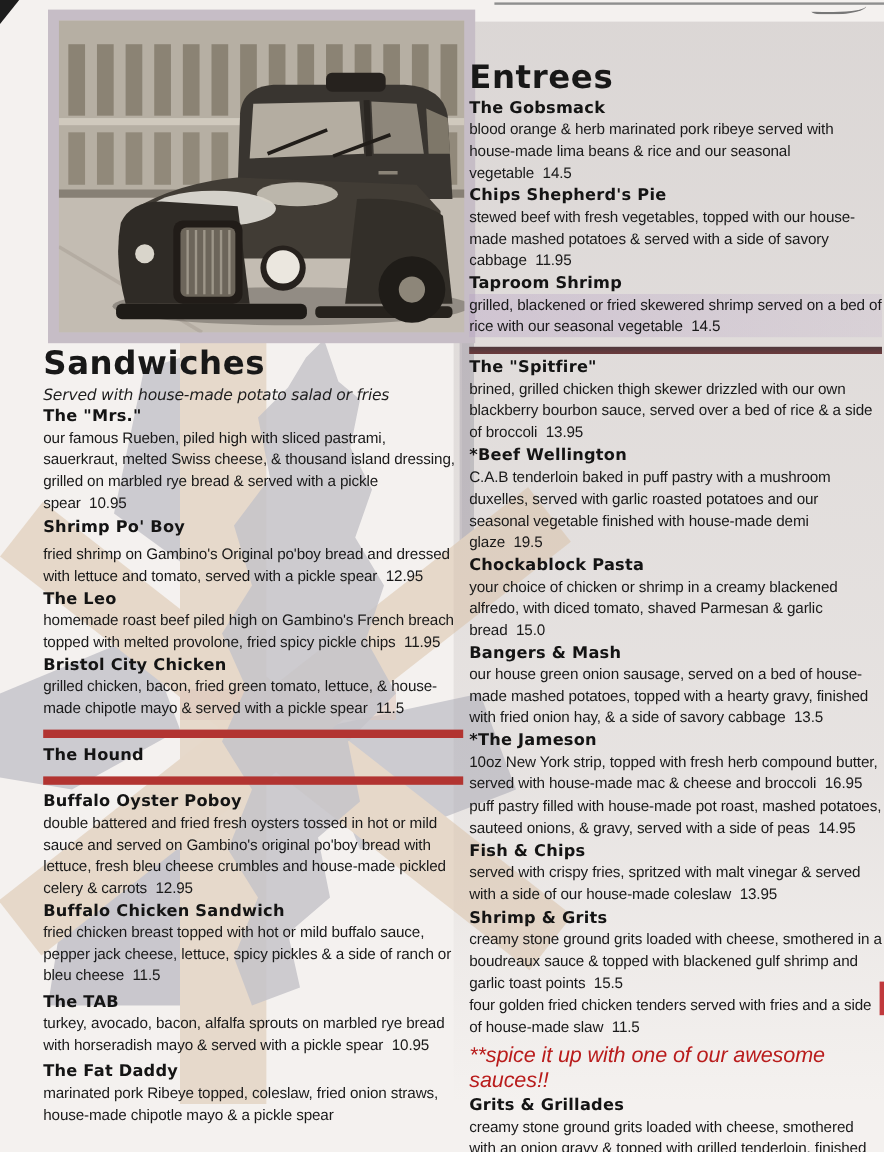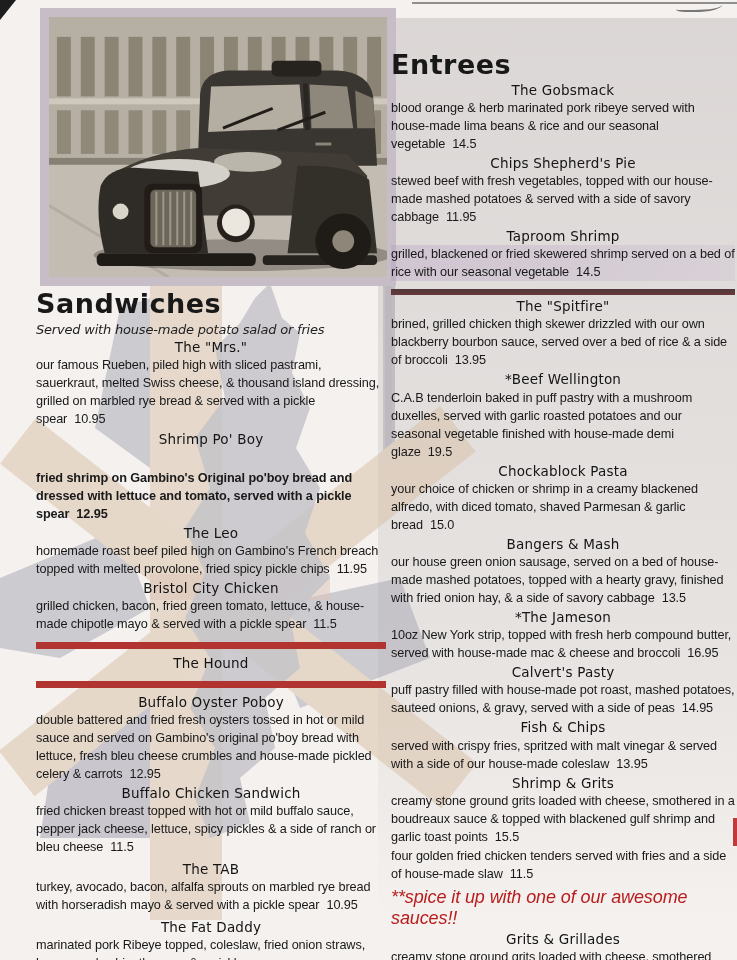--- a/index.html
+++ b/index.html
@@ -41,22 +41,22 @@
   .menu-heading{
     font-family:"DejaVu Sans",sans-serif;font-weight:bold;
     font-size:27px;line-height:1.1;letter-spacing:.5px;color:#181818;margin:0 0 3px 0;
   }
   .section-sub{
     font-family:"DejaVu Sans",sans-serif;font-style:italic;
     font-size:13px;margin:0 0 3px 0;color:#1e1e1e;letter-spacing:-.2px;
   }
   .item{margin:0;}
   .item-name{
-    font-family:"DejaVu Sans",sans-serif;font-weight:normal;
-    font-size:13.5px;line-height:1.12;letter-spacing:.2px;margin-top:3px;color:#141414;text-align:center;
+    font-family:"DejaVu Sans",sans-serif;font-weight:bold;
+    font-size:13.5px;line-height:1.12;letter-spacing:.2px;margin-top:3px;color:#141414;
   }
   .item-desc{margin:1px 0 0 0;font-size:12.7px;line-height:1.42;letter-spacing:-.1px;color:#191919;}
   .price{margin-left:7px;white-space:nowrap;text-align:center;}
   .smear{background:linear-gradient(90deg,rgba(182,160,196,.38),rgba(182,160,196,.18));}
 
   .divider-red{height:7px;background:#b23431;margin:9px 0 7px 0;}
   .divider-maroon{height:6px;background:linear-gradient(180deg,#4e393c,#6b3a3c);margin:8px 0 4px 0;}
 
   .note-red{
     font-size:18px;font-weight:normal;font-style:italic;color:#b91c1c;
@@ -188,21 +188,21 @@
 <div class="col col-left">
   <h2 class="menu-heading">Sandwiches</h2>
   <p class="section-sub">Served with house-made potato salad or fries</p>
 
   <div class="item">
     <div class="item-name">The "Mrs."</div>
     <p class="item-desc"><span>our famous Rueben, piled high with sliced pastrami, sauerkraut, melted Swiss cheese, &amp; thousand island dressing, grilled on marbled rye bread &amp; served with a pickle spear</span><span class="price">10.95</span></p>
   </div>
   <div class="item" style="margin-top:4px;">
     <div class="item-name">Shrimp Po' Boy</div>
-    <p class="item-desc" style="margin-top:22px;font-weight:bold;"><span>fried shrimp on Gambino's Original po'boy bread and dressed with lettuce and tomato, served with a pickle spear</span><span class="price">12.95</span></p>
+    <p class="item-desc" style="margin-top:6px;"><span>fried shrimp on Gambino's Original po'boy bread and dressed with lettuce and tomato, served with a pickle spear</span><span class="price">12.95</span></p>
   </div>
   <div class="item" style="margin-top:3px;">
     <div class="item-name">The Leo</div>
     <p class="item-desc"><span>homemade roast beef piled high on Gambino's French breach topped with melted provolone, fried spicy pickle chips</span><span class="price">11.95</span></p>
   </div>
   <div class="item">
     <div class="item-name">Bristol City Chicken</div>
     <p class="item-desc"><span>grilled chicken, bacon, fried green tomato, lettuce, &amp; house-made chipotle mayo &amp; served with  a pickle spear</span><span class="price">11.5</span></p>
   </div>
 
@@ -264,21 +264,20 @@
   </div>
   <div class="item">
     <div class="item-name">Bangers &amp; Mash</div>
     <p class="item-desc"><span>our house green onion sausage, served on a bed of house-made mashed potatoes, topped with a hearty gravy, finished with fried onion hay,  &amp; a side of savory cabbage</span><span class="price">13.5</span></p>
   </div>
   <div class="item">
     <div class="item-name">*The Jameson</div>
     <p class="item-desc"><span>10oz New York strip, topped with fresh herb compound butter, served with house-made mac &amp; cheese and broccoli</span><span class="price">16.95</span></p>
   </div>
   <div class="item">
-    <div class="item-name">Calvert's Pasty</div>
     <p class="item-desc"><span>puff pastry filled with house-made pot roast, mashed potatoes, sauteed onions, &amp; gravy, served with a side of peas</span><span class="price">14.95</span></p>
   </div>
   <div class="item">
     <div class="item-name">Fish &amp; Chips</div>
     <p class="item-desc"><span>served with crispy fries, spritzed with malt vinegar &amp; served with a side of our house-made coleslaw</span><span class="price">13.95</span></p>
   </div>
   <div class="item">
     <div class="item-name">Shrimp &amp; Grits</div>
     <p class="item-desc"><span>creamy stone ground grits loaded with cheese, smothered in a boudreaux sauce &amp; topped with blackened gulf shrimp and garlic toast points</span><span class="price">15.5</span></p>
   </div>

